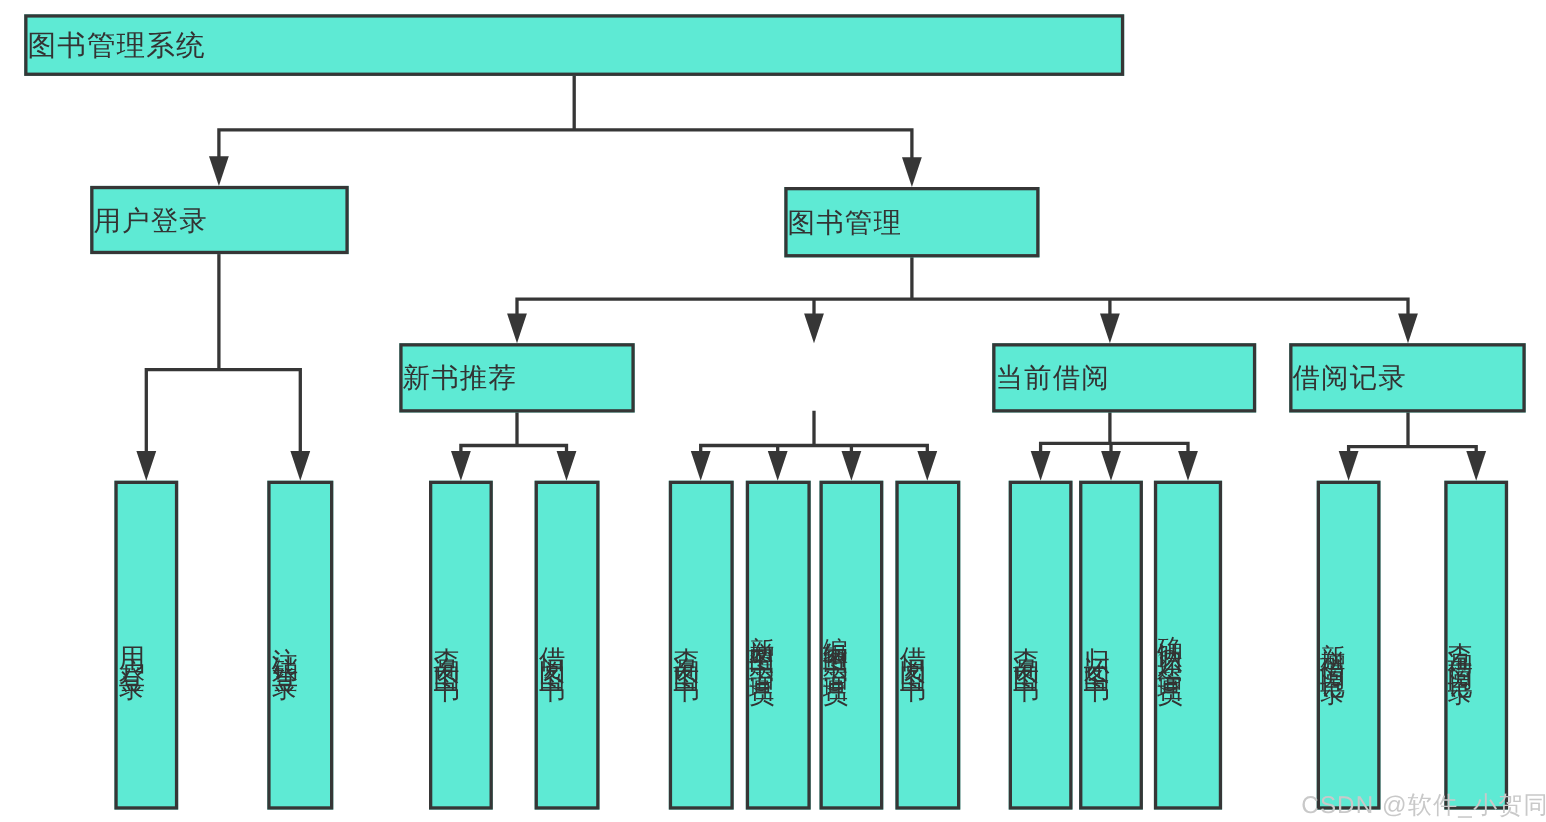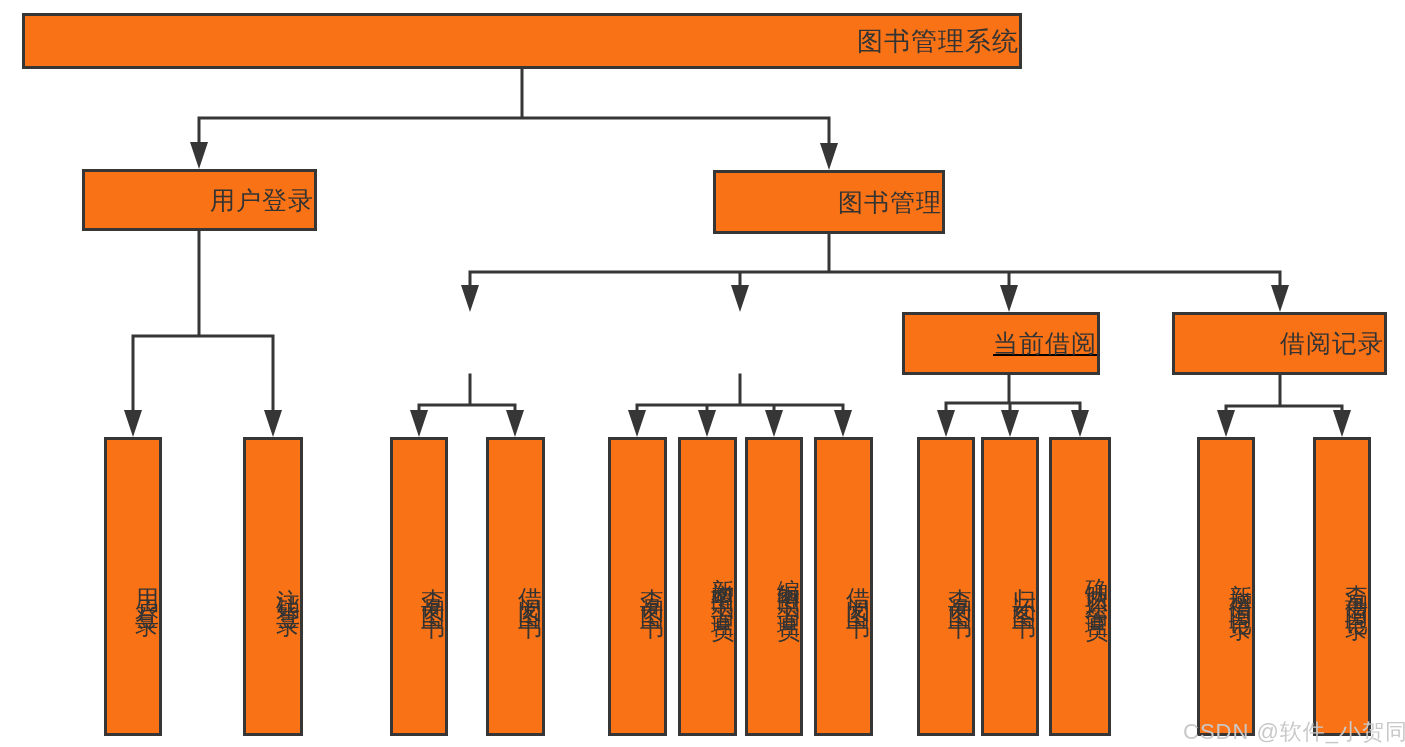--- a/index.html
+++ b/index.html
@@ -6,24 +6,24 @@
   .stage {
     position:relative;
     width:1405px; height:747px;
     background:#ffffff;
     font-family:"Liberation Sans", sans-serif;
     overflow:hidden;
   }
   svg.connectors { position:absolute; left:0; top:0; z-index:0; }
   .node {
     position:absolute;
-    background:#f97316;
+    background:#5eead4;
     border:3px solid #363636;
     box-sizing:border-box;
-    display:flex; align-items:center; justify-content:flex-end;
+    display:flex; align-items:center; justify-content:flex-start;
     z-index:1;
   }
   .hlabel { font-size:25px; color:#333333; letter-spacing:1px; white-space:nowrap; }
   .root .hlabel { font-size:26px; }
   .vlabel {
     writing-mode:vertical-rl;
     text-orientation:mixed;
     font-size:24px; letter-spacing:9px;
     color:#333333; line-height:1;
   }
@@ -77,21 +77,24 @@
     <span class="hlabel">图书管理系统</span>
   </div>
 
   <div class="node" style="left:82px;top:169px;width:235px;height:62px;">
     <span class="hlabel">用户登录</span>
   </div>
   <div class="node" style="left:713px;top:170px;width:232px;height:64px;font-family:Liberation Serif, serif;">
     <span class="hlabel">图书管理</span>
   </div>
 
-  <div class="node" style="left:902px;top:312px;width:198px;height:63px;text-decoration:underline;">
+  <div class="node" style="left:363px;top:312px;width:214px;height:63px;">
+    <span class="hlabel">新书推荐</span>
+  </div>
+  <div class="node" style="left:902px;top:312px;width:240px;height:63px;">
     <span class="hlabel">当前借阅</span>
   </div>
   <div class="node" style="left:1172px;top:312px;width:215px;height:63px;">
     <span class="hlabel">借阅记录</span>
   </div>
 
   <div class="node" style="left:104px;top:437px;width:58px;height:299px;">
     <span class="vlabel">用户登录</span>
   </div>
   <div class="node" style="left:243px;top:437px;width:60px;height:299px;">

